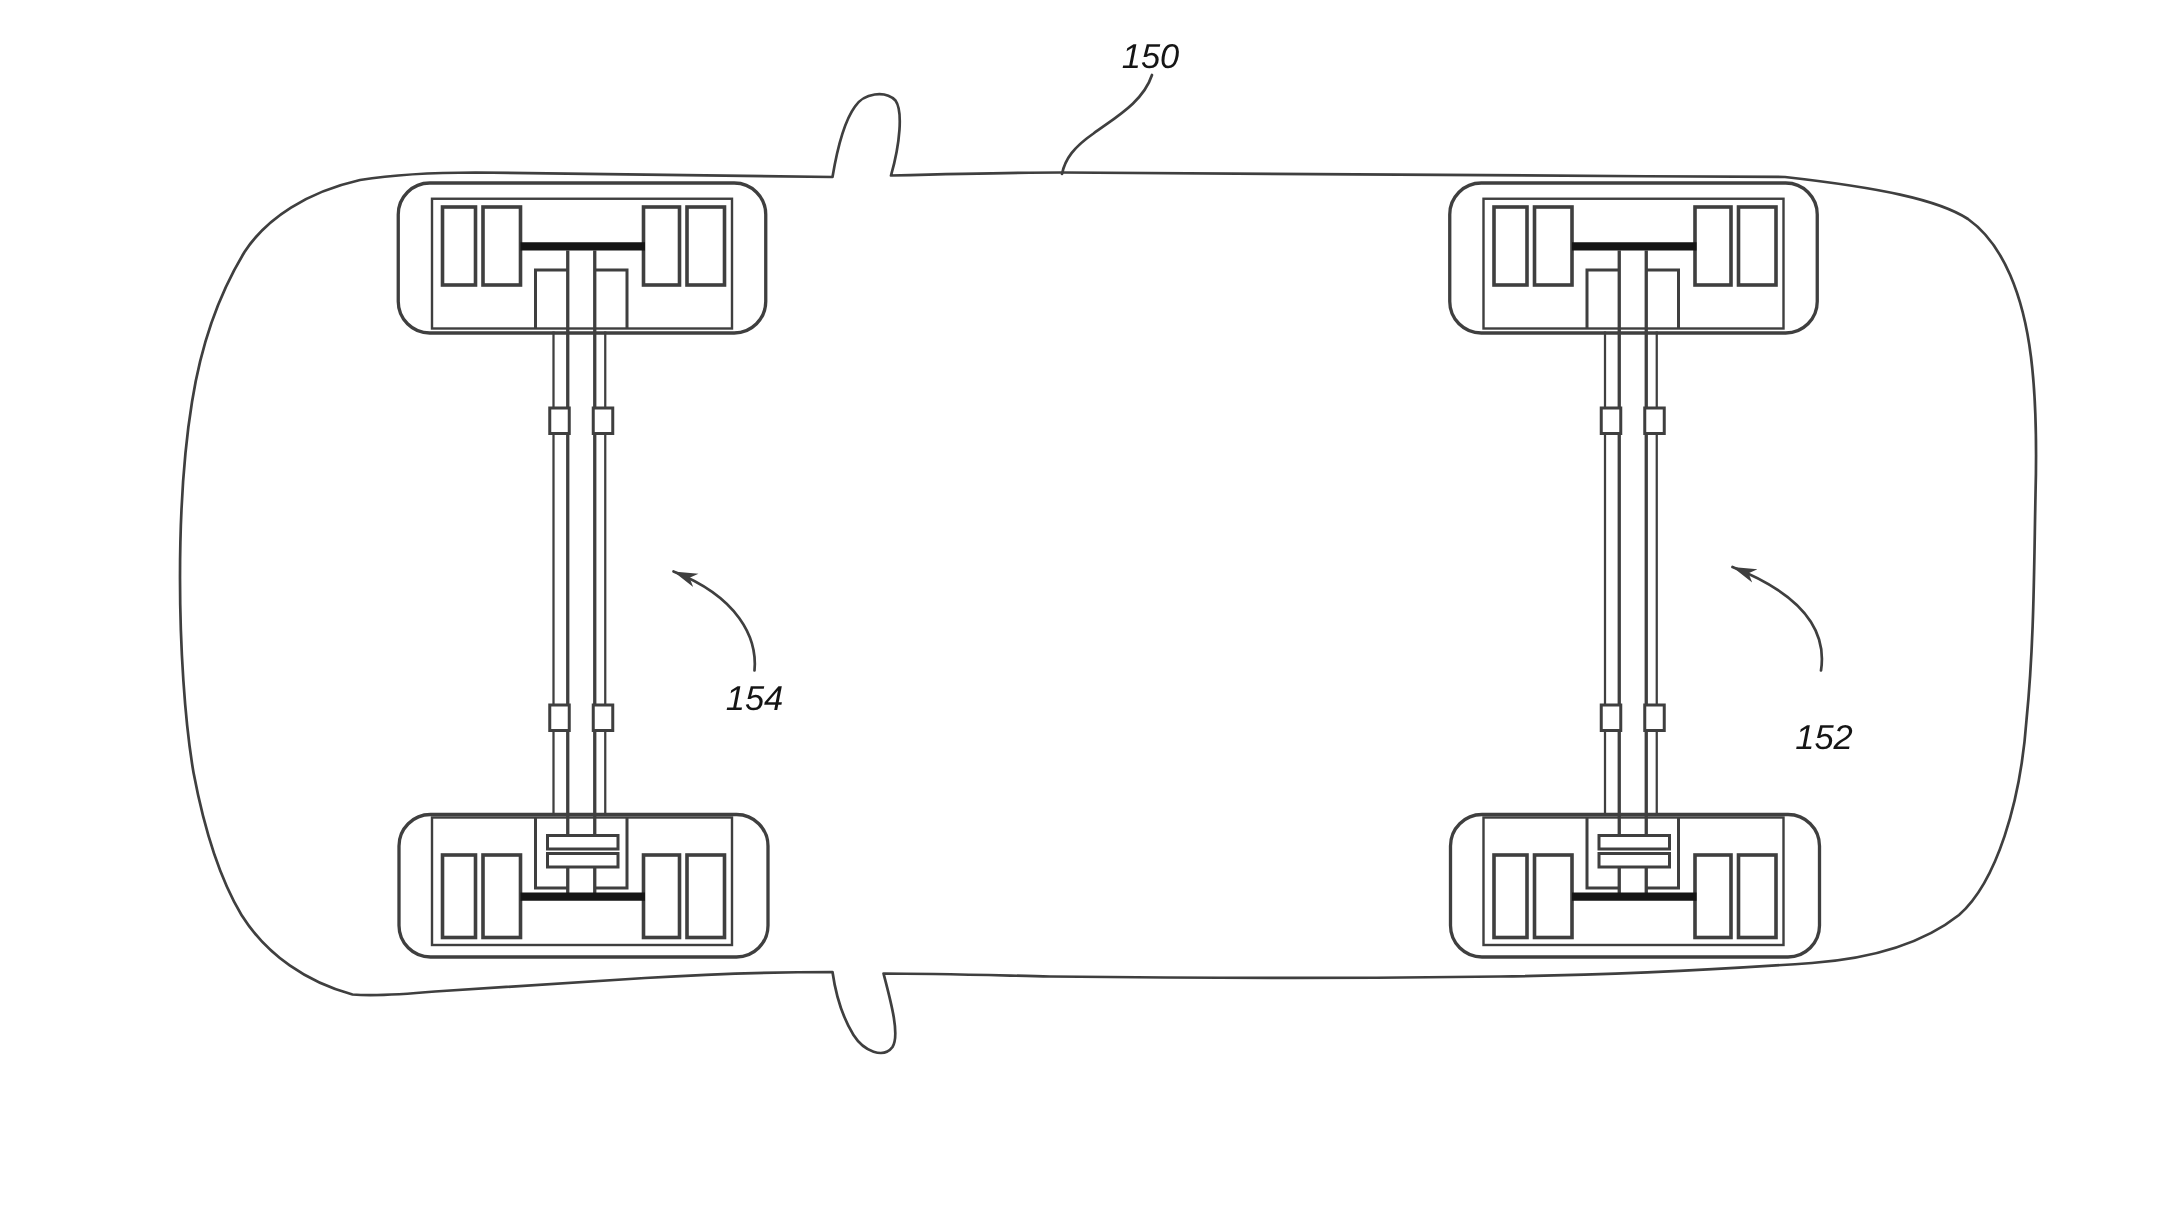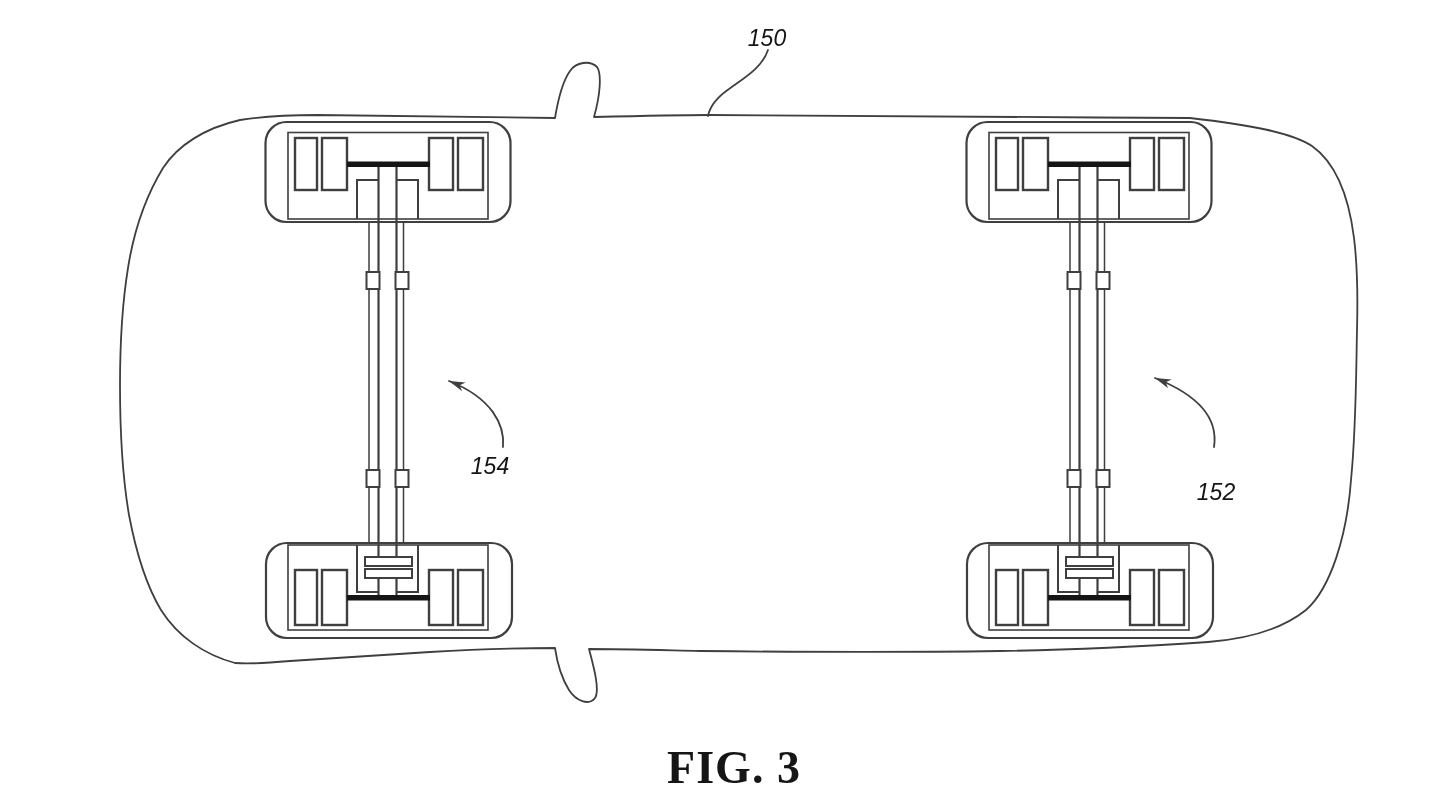--- a/index.html
+++ b/index.html
@@ -128,18 +128,17 @@
 
     <use href="#axle-geom"></use>
     <use href="#axle-geom" transform="translate(701,0)"></use>
 
     <path class="thin-line" marker-end="url(#arrowhead)" d="M503,447 C505,425 492,398 449,381"></path>
     <path class="thin-line" marker-end="url(#arrowhead)" d="M1214,447 C1218,421 1203,397 1155,378"></path>
   </svg>
 
   <span class="ref-num" style="left:767px;top:38px;">150</span>
 
-  <span class="ref-num" style="left:490px;top:466px;">154</span>
+  <span class="ref-num" style="left:503px;top:466px;">154</span>
 
   <span class="ref-num" style="left:1216px;top:492px;">152</span>
 
-  <span class="fig-caption" style="left:734px;top:767px;">FIG. 3</span>
 </div>
 
 </body></html>

